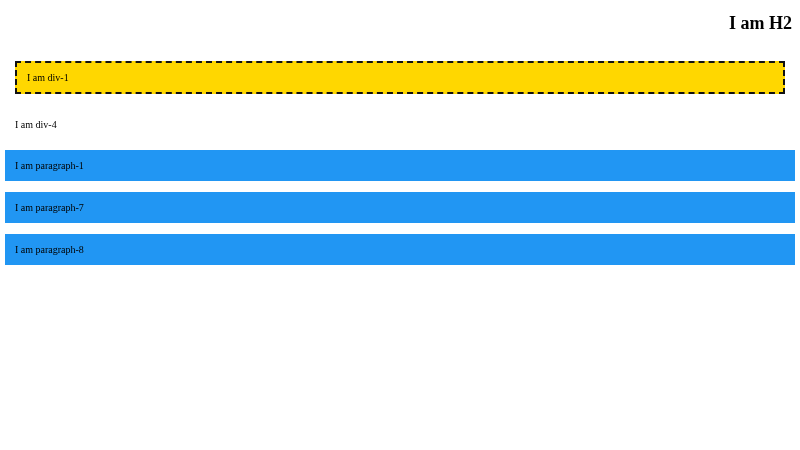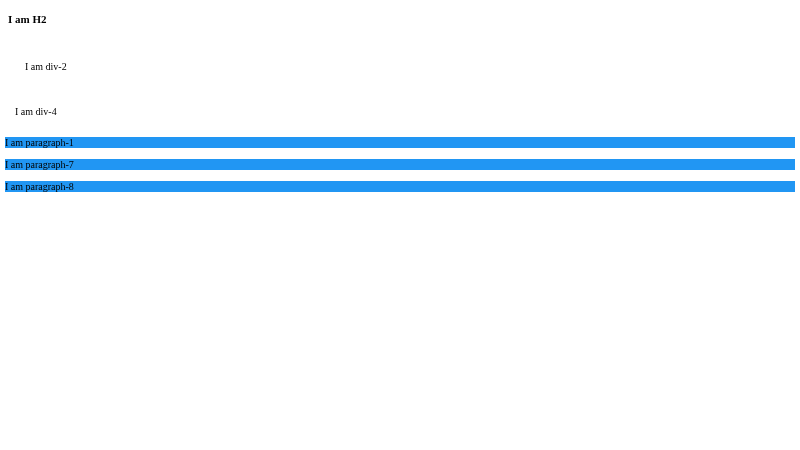--- a/index.html
+++ b/index.html
@@ -9,24 +9,25 @@
   }
   body {
     width: 800px;
     height: 450px;
     font-family: "Liberation Serif", "DejaVu Serif", serif;
     font-size: 10px;
     color: var(--text, #000000);
     overflow: hidden;
   }
   h2.page-heading {
-    font-size: 11px;
+    font-size: 18px;
     line-height: 1.2;
     font-weight: bold;
     margin: 13px 8px 0 8px;
+    text-align: right;
   }
   .container {
     margin: 16px 5px 0 5px;
     padding: 10px;
   }
   .block {
     padding: 9px 10px;
     line-height: 11px;
   }
   .block.highlight {
@@ -35,30 +36,30 @@
   }
   .div4 {
     margin: 6px 5px 0 5px;
     padding: 9px 10px;
     line-height: 11px;
     font-family: Liberation Serif, serif;
   }
   p.para {
     background: var(--paragraph-bg, #2196F3);
     margin: 11px 5px;
-    padding: 0;
+    padding: 10px;
     line-height: 11px;
   }
 </style>
 </head>
 <body>
 
 <h2 class="page-heading">I am H2</h2>
 
 <div class="container">
-  <div class="block">I am div-2</div>
+  <div class="block highlight">I am div-1</div>
 </div>
 
 <div class="div4">I am div-4</div>
 
 <p class="para">I am paragraph-1</p>
 <p class="para">I am paragraph-7</p>
 <p class="para">I am paragraph-8</p>
 
 </body></html>

